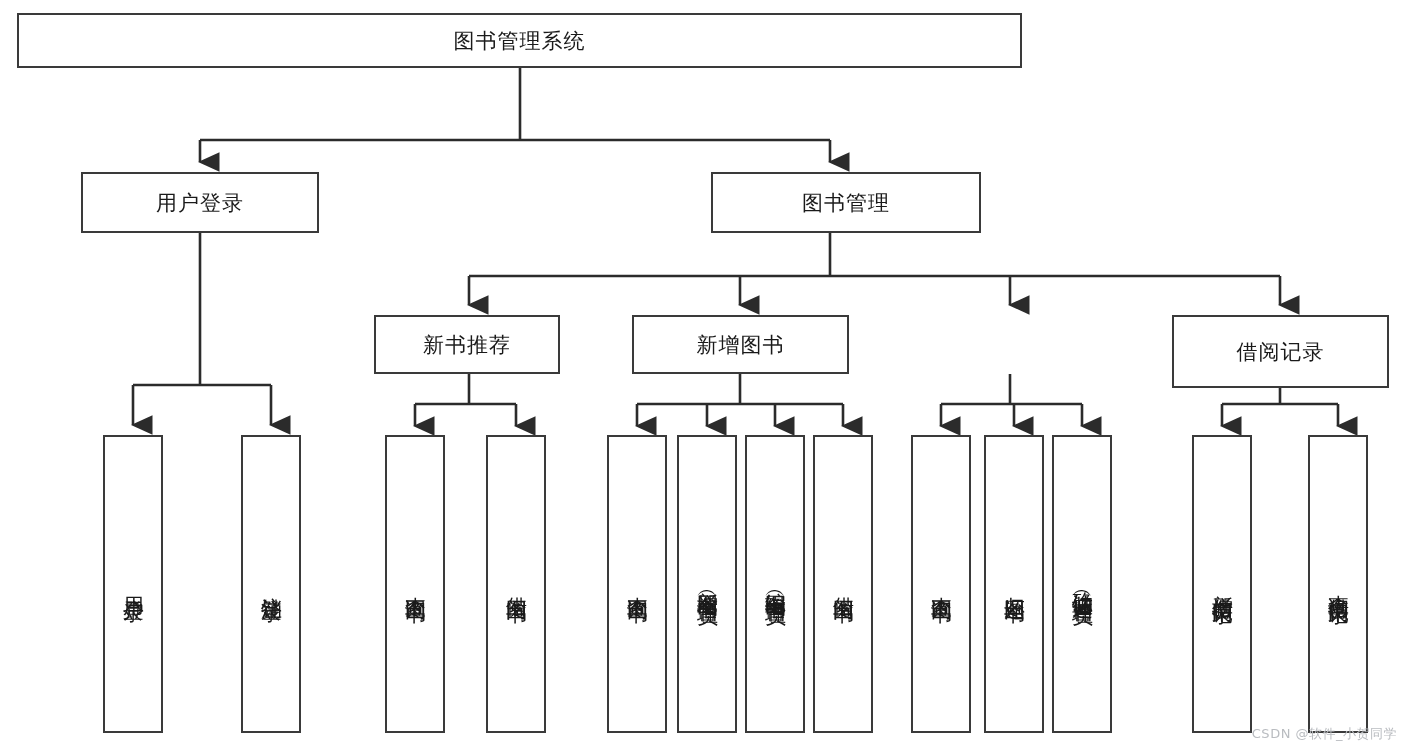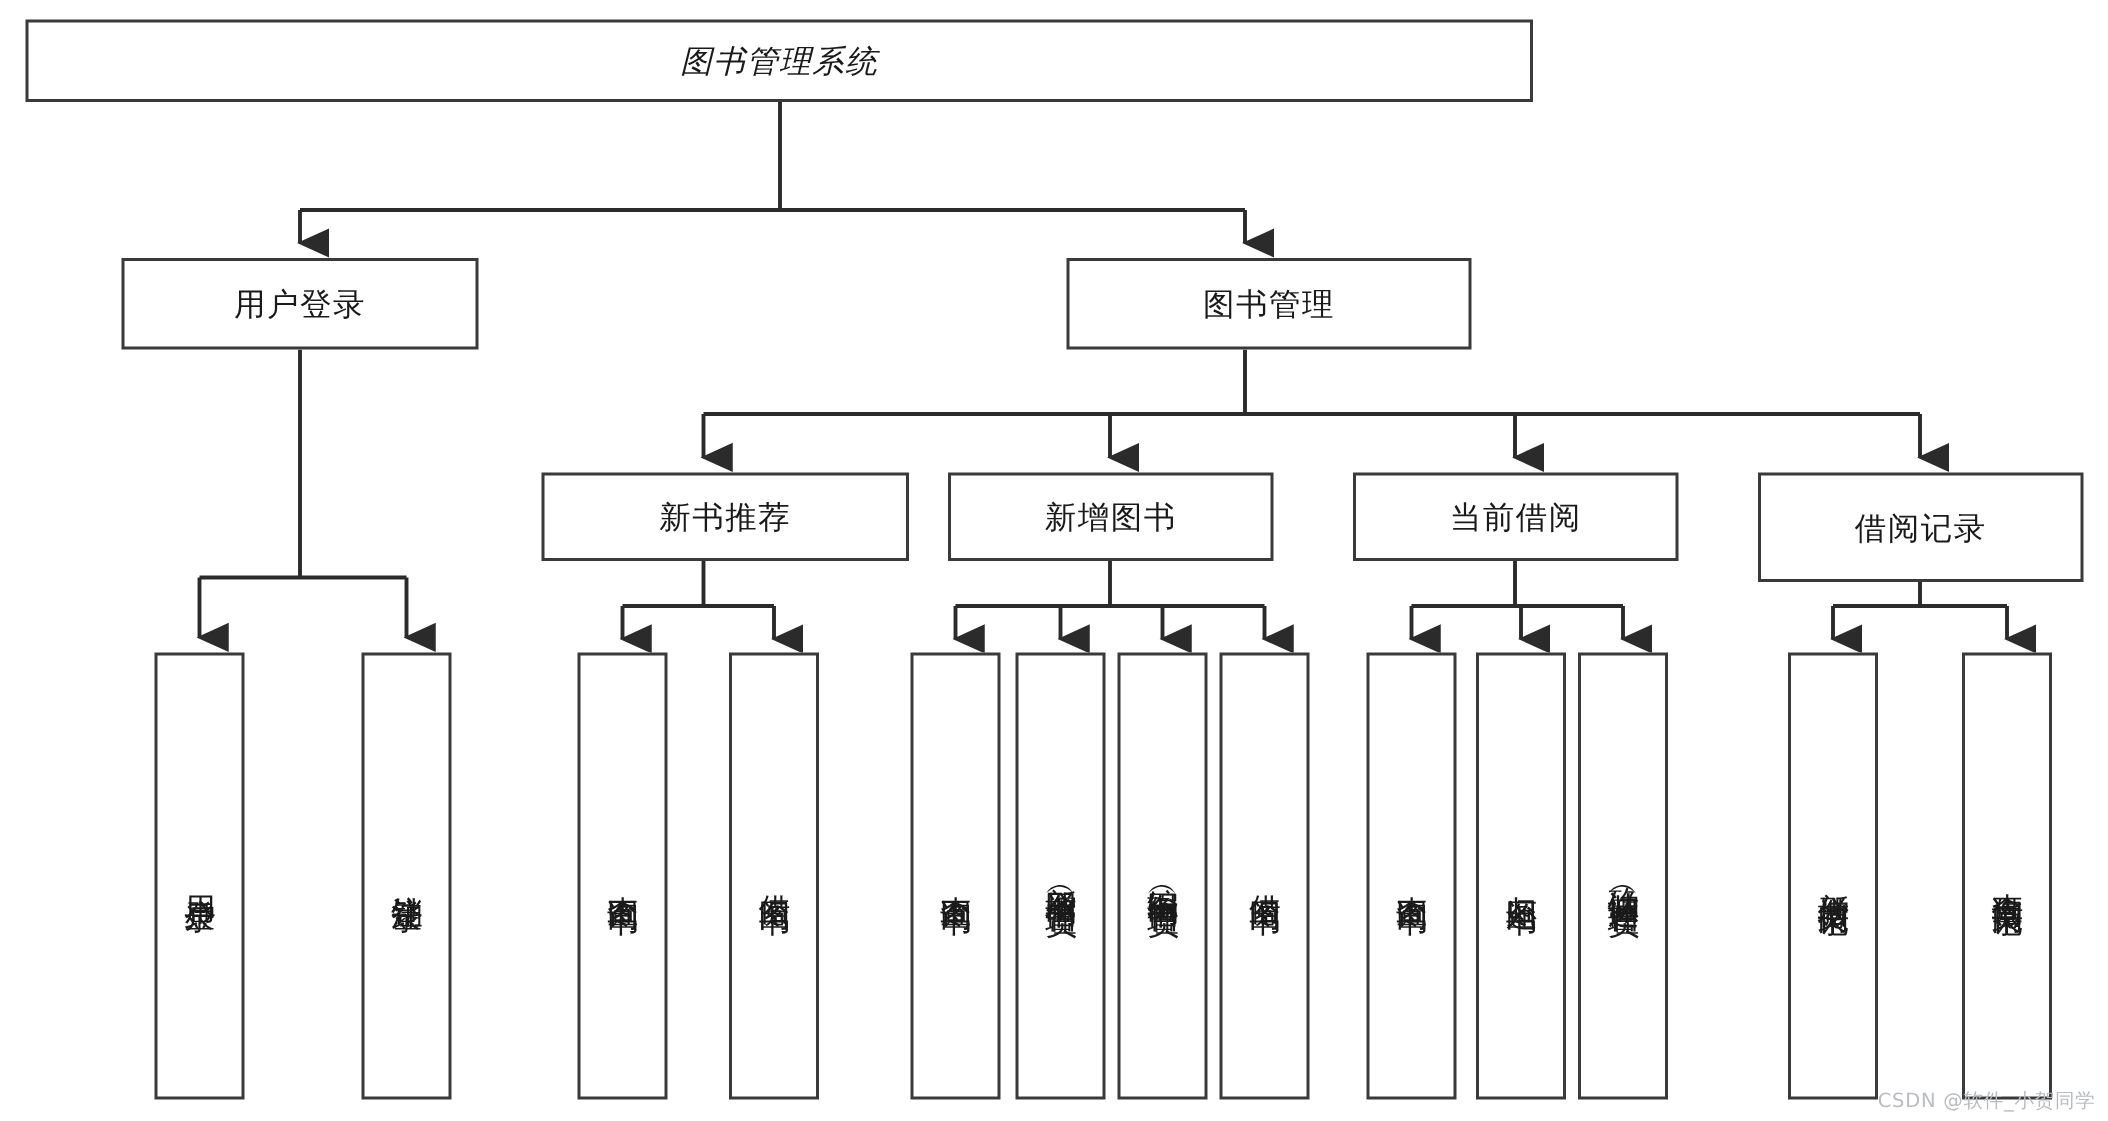--- a/index.html
+++ b/index.html
@@ -77,28 +77,27 @@
       <path d="M 1014 404 L 1014 426" marker-end="url(#arrow)"></path>
       <path d="M 1082 404 L 1082 426" marker-end="url(#arrow)"></path>
 
       <path d="M 1280 374 L 1280 404"></path>
       <path d="M 1222 404 L 1338 404"></path>
       <path d="M 1222 404 L 1222 426" marker-end="url(#arrow)"></path>
       <path d="M 1338 404 L 1338 426" marker-end="url(#arrow)"></path>
     </g>
   </svg>
 
-  <div class="node h" id="root-node" style="left: 17px; top: 13px; width: 1005px; height: 55px; font-style: italic;">图书管理系统</div>
+  <div class="node h" id="root-node" style="left: 17px; top: 13px; width: 1005px; height: 55px;">图书管理系统</div>
 
   <div class="node h" id="l2-0" style="left: 81px; top: 172px; width: 238px; height: 61px;">用户登录</div>
   <div class="node h" id="l2-1" style="left: 711px; top: 172px; width: 270px; height: 61px;">图书管理</div>
 
-  <div class="node h" id="l3-0" style="left: 361px; top: 315px; width: 245px; height: 59px;">新书推荐</div>
+  <div class="node h" id="l3-0" style="left: 374px; top: 315px; width: 186px; height: 59px;">新书推荐</div>
   <div class="node h" id="l3-1" style="left: 632px; top: 315px; width: 217px; height: 59px;">新增图书</div>
-  <div class="node h" id="l3-2" style="left: 902px; top: 315px; width: 217px; height: 59px;">当前借阅</div>
   <div class="node h" id="l3-3" style="left: 1172px; top: 315px; width: 217px; height: 73px;">借阅记录</div>
 
   <div class="node v" id="leaf-0" style="left: 103px; top: 435px; width: 60px; height: 298px;">用户登录</div>
   <div class="node v" id="leaf-1" style="left: 241px; top: 435px; width: 60px; height: 298px;">注销登录</div>
   <div class="node v" id="leaf-2" style="left: 385px; top: 435px; width: 60px; height: 298px;">查询图书</div>
   <div class="node v" id="leaf-3" style="left: 486px; top: 435px; width: 60px; height: 298px;">借阅图书</div>
   <div class="node v" id="leaf-4" style="left: 607px; top: 435px; width: 60px; height: 298px;">查询图书</div>
   <div class="node v" id="leaf-5" style="left: 677px; top: 435px; width: 60px; height: 298px;">新增图书（管理员）</div>
   <div class="node v" id="leaf-6" style="left: 745px; top: 435px; width: 60px; height: 298px;">编辑图书（管理员）</div>
   <div class="node v" id="leaf-7" style="left: 813px; top: 435px; width: 60px; height: 298px;">借阅图书</div>

